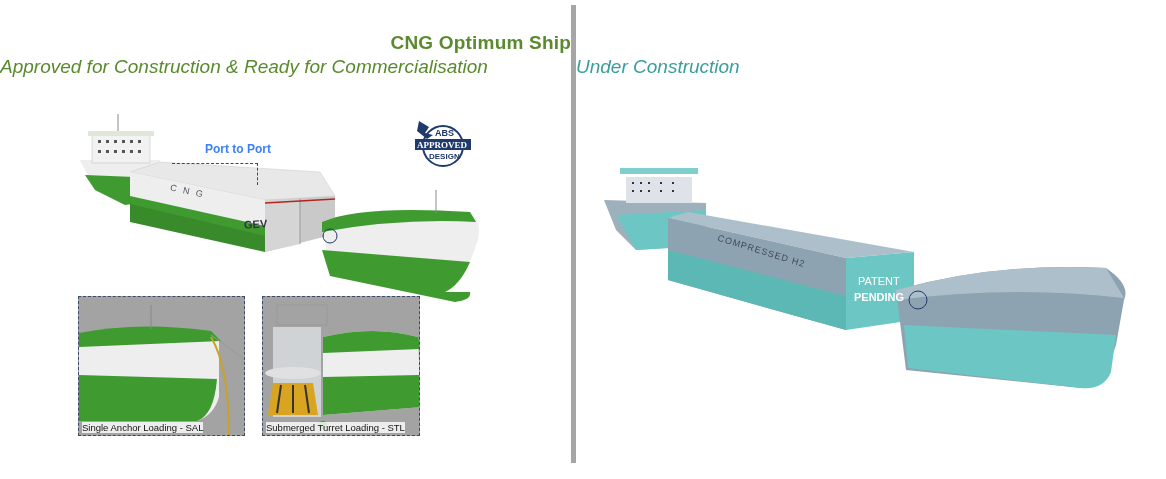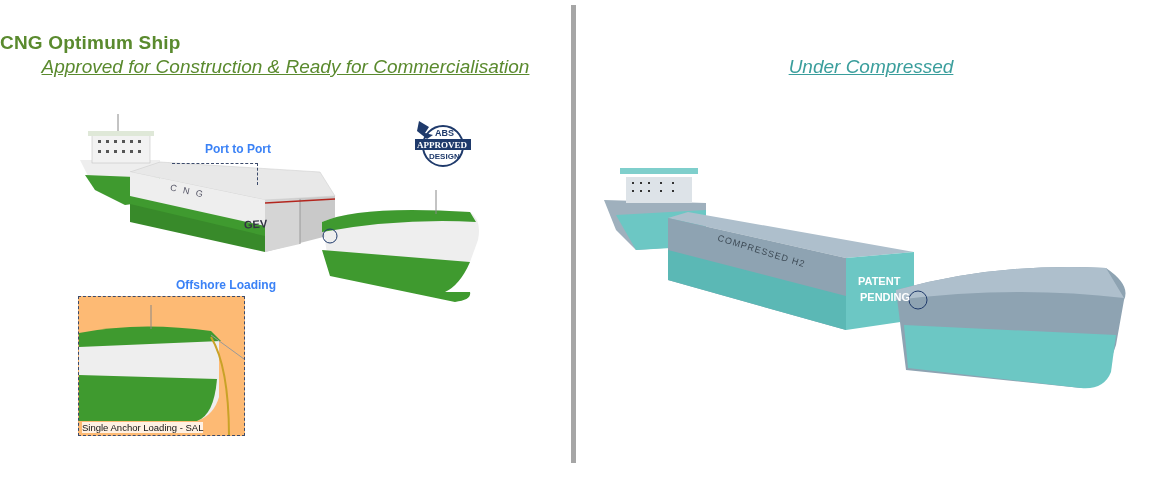--- a/index.html
+++ b/index.html
@@ -2,26 +2,26 @@
 <html><head>
   <meta charset="utf-8">
   <style>
     * { box-sizing: border-box; margin: 0; padding: 0; }
     html, body { width: 1166px; height: 479px; background: #ffffff; overflow: hidden; }
     body { position: relative; font-family: "Liberation Sans", sans-serif; }
     .panel { position: absolute; top: 0; height: 479px; }
     .panel-left { left: 0; width: 571px; }
     .panel-right { left: 576px; width: 590px; }
     .divider { position: absolute; left: 571px; top: 5px; width: 5px; height: 458px; background: #a6a6a6; }
-    .title { position: absolute; width: 100%; text-align: left; font-weight: bold; font-size: 19px; top: 32px; letter-spacing: 0.2px; }
-    .subtitle { position: absolute; width: 100%; text-align: center; font-style: italic; font-size: 19px; top: 56px; text-decoration: underline; }
+    .title { position: absolute; width: 100%; text-align: right; font-weight: bold; font-size: 19px; top: 32px; letter-spacing: 0.2px; }
+    .subtitle { position: absolute; width: 100%; font-style: italic; font-size: 19px; top: 56px; }
     .green { color: #5a8a2e; }
     .teal { color: #3a9e9c; }
     .label-bold { position: absolute; font-weight: bold; font-size: 12px; color: #3b82f6; white-space: nowrap; }
-    .inset { position: absolute; border: 1.5px dashed #3b4a6b; overflow: hidden; background: #fdba74; }
+    .inset { position: absolute; border: 1.5px dashed #3b4a6b; overflow: hidden; background: #a3a3a3; }
     .inset-caption { position: absolute; left: 3px; bottom: 2px; font-size: 9.5px; color: #111; background: rgba(255,255,255,0.8); white-space: nowrap; }
     .badge { position: absolute; }
     svg { position: absolute; overflow: visible; }
     .dashbox { position: absolute; border: 1.5px dashed #3b4a6b; border-left: none; border-bottom: none; }
   </style>
 </head>
 <body>
 
 <div class="panel panel-left">
   <div class="title green">CNG Optimum Ship</div>
@@ -80,40 +80,55 @@
     <svg width="58" height="50" style="left:0;top:0;">
       <circle cx="30" cy="27" r="20" fill="none" stroke="#1f3a6b" stroke-width="2"></circle>
       <path d="M6,2 L16,8 L12,14 L20,16 L14,20 L4,12 Z" fill="#1f3a6b"></path>
       <rect x="2" y="20" width="56" height="11" fill="#1f3a6b"></rect>
     </svg>
     <div style="position:absolute;left:22px;top:9px;font-size:9px;font-weight:bold;color:#1f3a6b;">ABS</div>
     <div style="position:absolute;left:4px;top:21px;font-size:9px;font-weight:bold;color:#fff;font-family:'Liberation Serif',serif;">APPROVED</div>
     <div style="position:absolute;left:16px;top:33px;font-size:8px;font-weight:bold;color:#1f3a6b;text-align:center;">DESIGN</div>
   </div>
 
-  <div class="label-bold" style="left:176px;top:278px;">Offshore Loading</div>
 
   <div class="inset" style="left:78px;top:296px;width:167px;height:140px;">
     <svg width="167" height="140" style="left:0;top:0;">
       <path d="M0,40 Q60,28 130,38 L140,42 L140,100 Q135,118 118,124 L0,124 Z" fill="#eeeeee"></path>
       <path d="M0,36 Q60,24 132,34 L142,44 L0,50 Z" fill="#3f9a2f"></path>
       <path d="M0,78 L138,82 Q135,118 118,124 L0,124 Z" fill="#3f9a2f"></path>
       <line x1="72" y1="8" x2="72" y2="32" stroke="#888"></line>
       <path d="M132,40 Q150,70 150,140" fill="none" stroke="#c9a227" stroke-width="2"></path>
       <line x1="132" y1="38" x2="165" y2="62" stroke="#999" stroke-width="1"></line>
     </svg>
     <div class="inset-caption">Single Anchor Loading - SAL</div>
   </div>
 
+  <div class="inset" style="left:262px;top:296px;width:158px;height:140px;">
+    <svg width="158" height="140" style="left:0;top:0;">
+      <rect x="10" y="30" width="48" height="90" fill="#cfd3d6"></rect>
+      <path d="M60,40 Q110,28 155,40 L158,110 L60,118 Z" fill="#eeeeee"></path>
+      <path d="M60,40 Q110,28 155,40 L158,52 L60,56 Z" fill="#3f9a2f"></path>
+      <path d="M60,80 L158,78 L158,110 L60,118 Z" fill="#3f9a2f"></path>
+      <rect x="14" y="8" width="50" height="20" fill="none" stroke="#999"></rect>
+      <ellipse cx="30" cy="76" rx="28" ry="6" fill="#e0e0e0"></ellipse>
+      <path d="M10,86 L50,86 L55,118 L5,118 Z" fill="#d9a520"></path>
+      <line x1="18" y1="88" x2="14" y2="116" stroke="#333" stroke-width="2"></line>
+      <line x1="30" y1="88" x2="30" y2="116" stroke="#333" stroke-width="2"></line>
+      <line x1="42" y1="88" x2="46" y2="116" stroke="#333" stroke-width="2"></line>
+      <circle cx="60" cy="128" r="4" fill="#3f9a2f"></circle>
+    </svg>
+    <div class="inset-caption">Submerged Turret Loading - STL</div>
+  </div>
 </div>
 
 <div class="divider"></div>
 
 <div class="panel panel-right">
-  <div class="subtitle teal">Under Compressed</div>
+  <div class="subtitle teal">Under Construction</div>
 
   <svg width="590" height="479" style="left:0;top:0;">
 
     <g>
       <polygon points="28,200 130,203 130,245 60,250 40,230" fill="#9fb0bd"></polygon>
       <polygon points="40,215 130,210 130,246 60,250" fill="#6cc7c4"></polygon>
       <rect x="50" y="177" width="66" height="26" fill="#dde3e8"></rect>
       <rect x="44" y="168" width="78" height="6" fill="#7fcfcc"></rect>
       <g fill="#333">
         <rect x="56" y="182" width="2" height="2"></rect>
@@ -138,15 +153,15 @@
 
     <g>
       <path d="M320,290 Q420,262 530,268 Q555,285 548,300 L540,345 Q530,378 505,388 L330,370 Z" fill="#8ea3b2"></path>
       <path d="M320,290 Q420,262 530,268 L548,298 Q440,285 320,300 Z" fill="#aebfcc"></path>
       <path d="M328,325 L540,335 L535,372 Q528,390 505,388 L332,368 Z" fill="#6cc7c4"></path>
       <circle cx="342" cy="300" r="9" fill="none" stroke="#1f3a6b" stroke-width="1"></circle>
     </g>
   </svg>
 
   <div style="position:absolute;left:140px;top:246px;font-size:9px;color:#3d4a55;transform:rotate(17deg);letter-spacing:1px;white-space:nowrap;">COMPRESSED H2</div>
-  <div style="position:absolute;left:282px;top:275px;font-size:11px;font-weight:bold;color:#fff;">PATENT</div>
-  <div style="position:absolute;left:284px;top:291px;font-size:11px;font-weight:bold;color:#fff;">PENDING</div>
+  <div style="position:absolute;left:282px;top:275px;font-size:11px;font-weight:normal;color:#fff;">PATENT</div>
+  <div style="position:absolute;left:278px;top:291px;font-size:11px;font-weight:bold;color:#fff;">PENDING</div>
 </div>
 
 </body></html>

